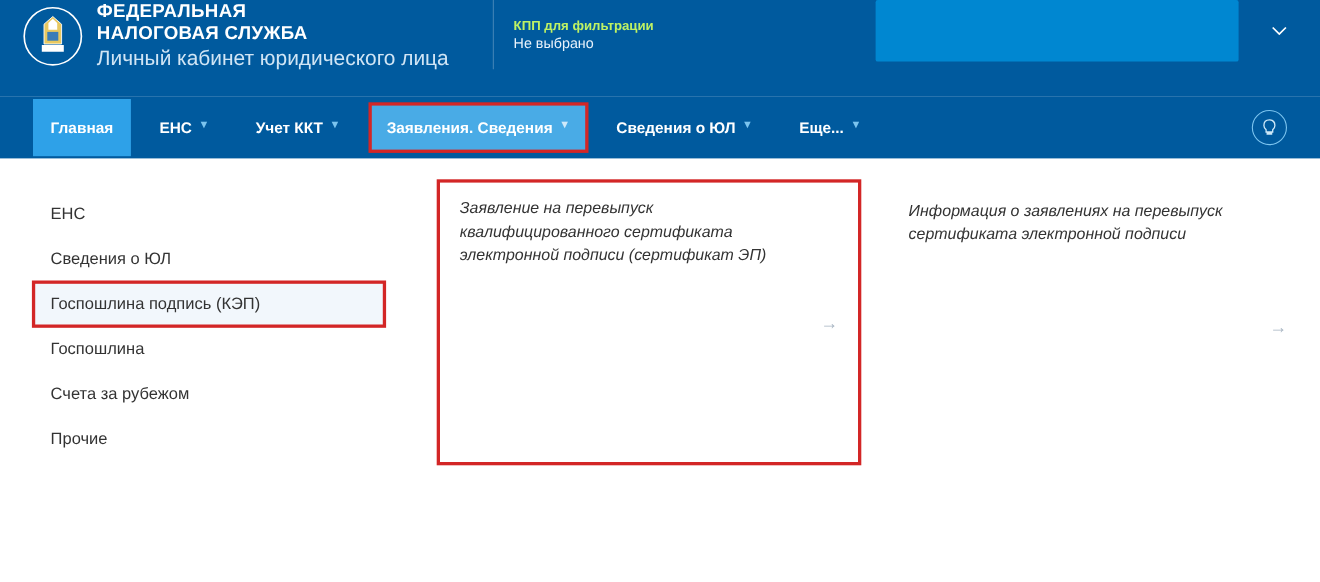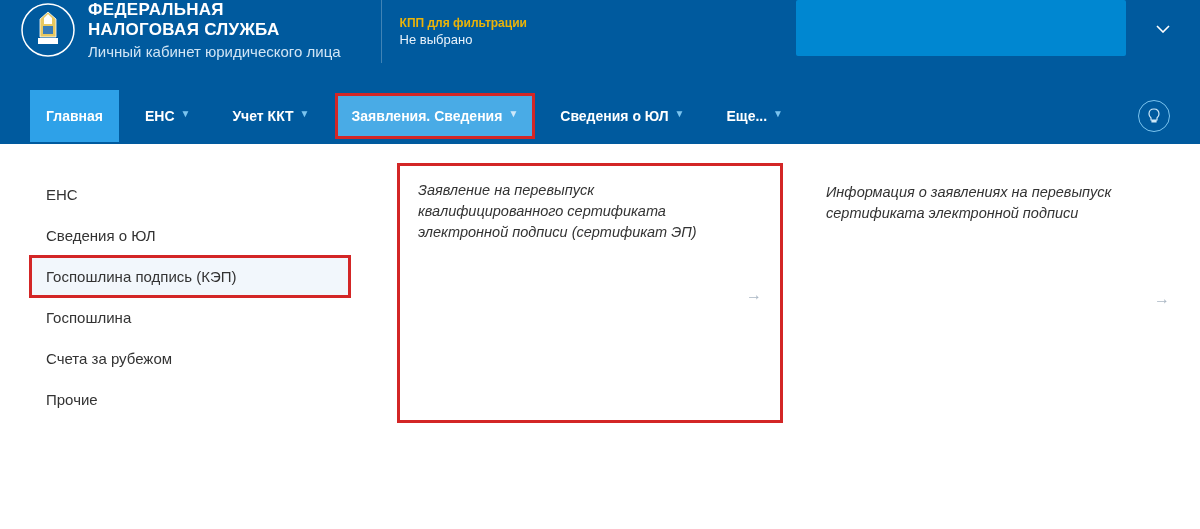--- a/index.html
+++ b/index.html
@@ -4,24 +4,24 @@
   <style>
     * { margin: 0; padding: 0; box-sizing: border-box; }
     body { font-family: Arial, Helvetica, sans-serif; background: #fff; width: 1200px; }
     
     .header { background: #005a9e; color: #fff; display: flex; align-items: flex-start; padding: 0 30px 0 20px; height: 88px; }
     .header-left { display: flex; align-items: center; gap: 12px; }
     .logo { width: 56px; height: 56px; display: flex; align-items: center; justify-content: center; }
     .logo svg { width: 100%; height: 100%; }
     .header-title { display: flex; flex-direction: column; }
     .header-title-top { font-size: 17px; font-weight: bold; letter-spacing: 0.3px; line-height: 1.15; }
-    .header-title-sub { font-size: 15px; color: #d0e5f5; margin-top: 4px; }
+    .header-title-sub { font-size: 19px; color: #d0e5f5; margin-top: 4px; }
     
     .header-mid { margin-left: 40px; padding: 16px 18px; border-left: 1px solid rgba(255,255,255,0.25); display: flex; flex-direction: column; justify-content: flex-start; }
-    .kpp-label { font-size: 12px; color: #eab308; font-weight: bold; }
+    .kpp-label { font-size: 12px; color: #bef264; font-weight: bold; }
     .kpp-value { font-size: 13px; color: #e8f2fb; margin-top: 2px; }
     
     .header-right { margin-left: auto; display: flex; align-items: center; gap: 30px; }
     .user-block { background: #0087d1; width: 330px; height: 56px; border-radius: 2px; }
     .chevron-down { color: #fff; font-size: 16px; cursor: pointer; }
     
     .nav { background: #005a9e; padding: 0 30px; display: flex; align-items: center; height: 56px; gap: 10px; }
     .nav-item { color: #fff; font-size: 14px; padding: 18px 16px; display: flex; align-items: flex-start; gap: 6px; cursor: pointer; font-weight: bold; }
     .nav-item.active-home { background: #2ea1e8; }
     .nav-item.highlighted { background: #49abe6; outline: 3px solid #d32626; outline-offset: -2px; padding: 14px 16px; }

